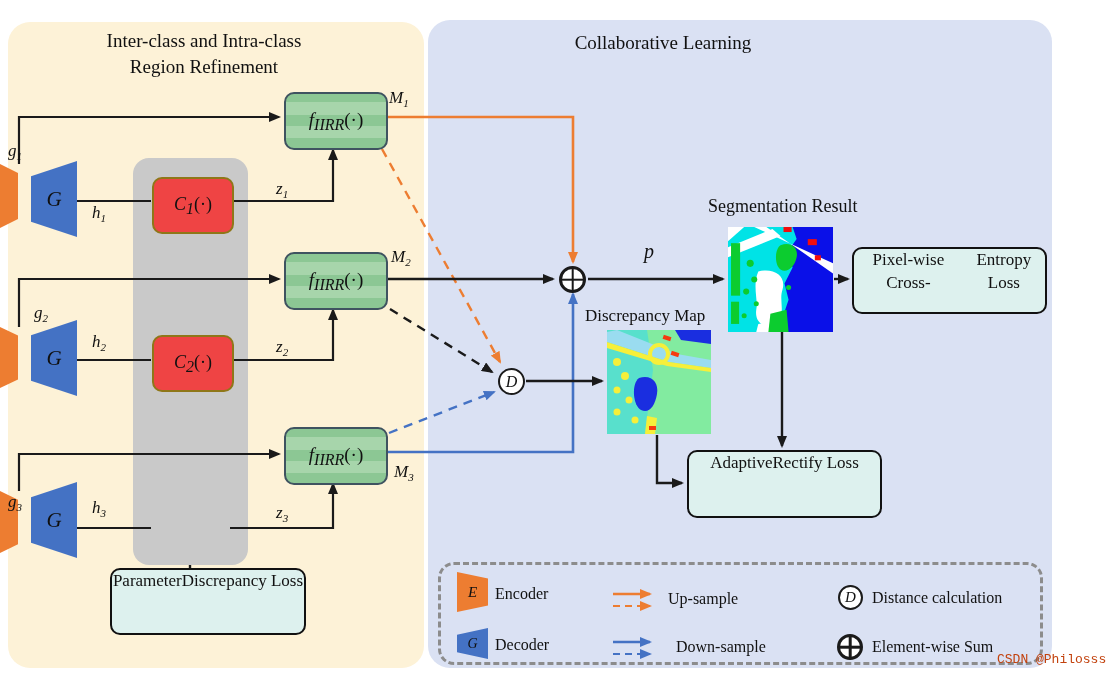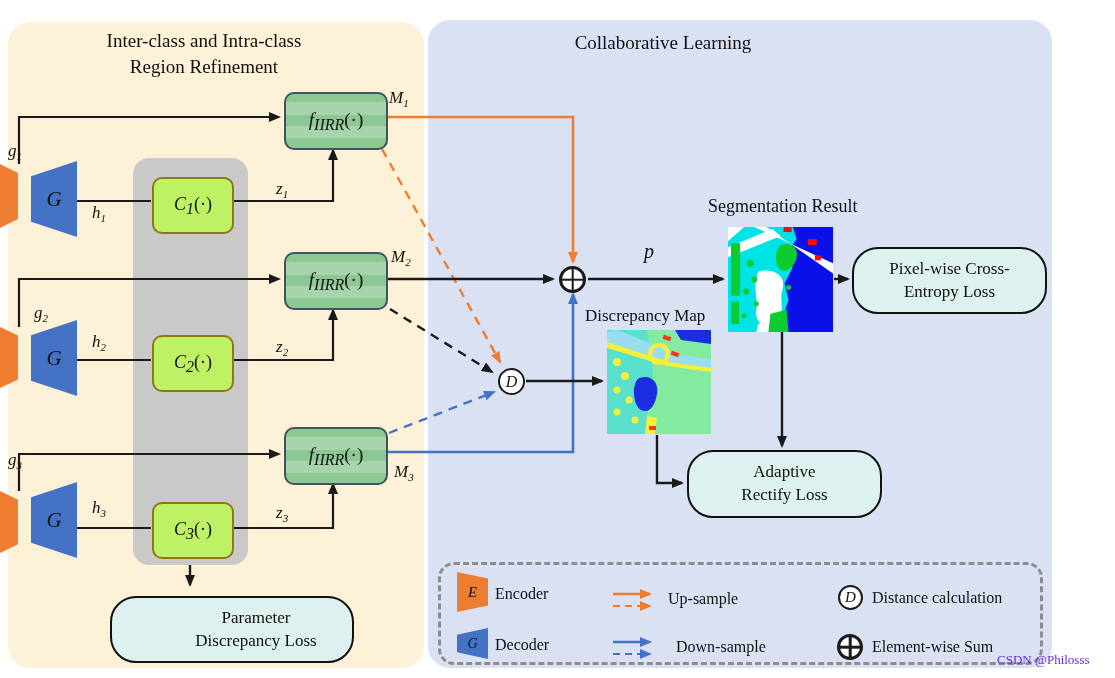--- a/index.html
+++ b/index.html
@@ -21,23 +21,23 @@
   .encoder-sliver{left:0;width:18px;background:#ed7d31;clip-path:polygon(0 0,100% 14%,100% 86%,0 100%);}
   .decoder-trap{left:31px;width:46px;height:76px;background:#4472c4;
     clip-path:polygon(0 20%,100% 0,100% 100%,0 80%);
     display:flex;align-items:center;justify-content:center;
     font-style:italic;font-size:21px;color:#101010;}
   
   .fbox{left:284px;width:100px;height:54px;border:2px solid #3f5360;border-radius:10px;
     background:linear-gradient(180deg,#8cc794 0%,#8cc794 14%,#a7d5ab 14%,#a7d5ab 38%,#8cc794 38%,#8cc794 60%,#a7d5ab 60%,#a7d5ab 82%,#8cc794 82%);
     display:flex;align-items:center;justify-content:center;font-size:19px;}
   .cbox{left:152px;width:78px;height:53px;border:2px solid #8f7718;border-radius:10px;
-    background:#bef264;display:flex;align-items:center;justify-content:center;font-size:18px;}
-  .loss-box{background:#ddf1ee;border:2px solid #111;border-radius:26px;
-    display:flex;flex-direction:column;justify-content:center;text-align:center;
+    background:#ef4444;display:flex;align-items:center;justify-content:center;font-size:18px;}
+  .loss-box{background:#ddf1ee;border:2px solid #111;border-radius:10px;
+    display:flex;flex-direction:row;justify-content:center;text-align:center;
     font-size:17px;line-height:1.35;}
   
   .mlabel{position:absolute;font-style:italic;font-size:17px;color:#111;white-space:nowrap;}
   .mlabel .sub{font-size:11px;vertical-align:-4px;}
   .fn-text{font-style:italic;}
   .fn-text .sub{font-size:16px;vertical-align:-4px;font-style:italic;}
   .fn-text .args{font-style:normal;}
   
   .circle-node{position:absolute;background:#fff;border-radius:50%;box-sizing:border-box;}
   .sum-node{border:3px solid #1a1a1a;}
@@ -48,21 +48,21 @@
   
   .caption{position:absolute;font-size:18px;color:#111;white-space:nowrap;}
   
   #legend-box{left:438px;top:562px;width:605px;height:103px;border:3px dashed #8c8c8c;border-radius:16px;box-sizing:border-box;}
   .legend-label{position:absolute;font-size:16px;color:#111;white-space:nowrap;}
   .legend-trap{position:absolute;display:flex;align-items:center;justify-content:center;font-style:italic;color:#101010;}
   #legend-encoder-shape{left:457px;top:572px;width:31px;height:40px;background:#ed7d31;
     clip-path:polygon(0 0,100% 16%,100% 84%,0 100%);font-size:15px;}
   #legend-decoder-shape{left:457px;top:628px;width:31px;height:31px;background:#4472c4;
     clip-path:polygon(0 22%,100% 0,100% 100%,0 78%);font-size:14px;}
-  #watermark{left:997px;top:652px;font-family:Liberation Serif, serif;font-size:13px;color:#6d28d9;}
+  #watermark{left:997px;top:652px;font-family:Liberation Mono, monospace;font-size:13px;color:#c2410c;}
   svg.layer{position:absolute;left:0;top:0;z-index:6;pointer-events:none;}
   .z10{z-index:10;} .z12{z-index:12;} .z8{z-index:8;} .z1{z-index:1;}
 </style>
 </head>
 <body>
 
 <div id="stage">
 
   <div id="panel-left" class="panel z1"></div>
   <div id="panel-right" class="panel z1"></div>
@@ -136,37 +136,34 @@
   <div class="abs decoder-trap z8" style="top:482px;">
       <span>G</span>
     </div>
 
   <div class="abs cbox z10" style="top:177px;">
     <span class="fn-text"><span>C</span><span class="sub">1</span><span class="args">(·)</span></span>
   </div>
   <div class="abs cbox z10" style="top:335px;">
     <span class="fn-text"><span>C</span><span class="sub">2</span><span class="args">(·)</span></span>
   </div>
-  <div class="abs cbox z10" style="top:502px;">
-    <span class="fn-text"><span>C</span><span class="sub">3</span><span class="args">(·)</span></span>
-  </div>
 
   <div class="abs fbox z10" style="top:92px;">
     <span class="fn-text"><span>f</span><span class="sub">IIRR</span><span class="args">(·)</span></span>
   </div>
   <div class="abs fbox z10" style="top:252px;">
     <span class="fn-text"><span>f</span><span class="sub">IIRR</span><span class="args">(·)</span></span>
   </div>
   <div class="abs fbox z10" style="top:427px;">
     <span class="fn-text"><span>f</span><span class="sub">IIRR</span><span class="args">(·)</span></span>
   </div>
 
   <span class="mlabel z12" style="left:8px;top:141px;"><span>g</span><span class="sub">1</span></span>
   <span class="mlabel z12" style="left:6px;top:303px;margin-left:28px;"><span>g</span><span class="sub">2</span></span>
-  <span class="mlabel z12" style="left:8px;top:450px;"><span>g</span><span class="sub">3</span></span>
+  <span class="mlabel z12" style="left:8px;top:492px;"><span>g</span><span class="sub">3</span></span>
 
   <span class="mlabel z12" style="left:92px;top:174px;margin-top:29px;"><span>h</span><span class="sub">1</span></span>
   <span class="mlabel z12" style="left:92px;top:332px;"><span>h</span><span class="sub">2</span></span>
   <span class="mlabel z12" style="left:92px;top:498px;"><span>h</span><span class="sub">3</span></span>
 
   <span class="mlabel z12" style="left:276px;top:179px;"><span>z</span><span class="sub">1</span></span>
   <span class="mlabel z12" style="left:276px;top:337px;"><span>z</span><span class="sub">2</span></span>
   <span class="mlabel z12" style="left:276px;top:503px;"><span>z</span><span class="sub">3</span></span>
 
   <span class="mlabel z12" style="left:389px;top:88px;text-align:right;"><span>M</span><span class="sub">1</span></span>
@@ -217,21 +214,21 @@
       <circle cx="28" cy="90" r="3.5" fill="#f6ef3a"></circle>
     <polygon fill="#f6ef3a" points="40,86 50,88 48,104 38,104"></polygon>
     <rect x="56" y="6" width="8" height="4" fill="#f43a10" transform="rotate(18 60 8)"></rect>
     <rect x="64" y="22" width="8" height="4" fill="#f43a10" transform="rotate(18 68 24)"></rect>
     <rect x="42" y="96" width="7" height="4" fill="#f43a10"></rect>
   </svg>
 
   <span class="caption z12" style="left:708px;top:196px;">Segmentation Result</span>
   <span class="caption z12" style="left:577px;top:306px;font-size:17px;margin-left:8px;">Discrepancy Map</span>
 
-  <div class="abs loss-box z10" style="left:110px;top:596px;width:192px;height:63px;padding-left:48px;">
+  <div class="abs loss-box z10" style="left:110px;top:568px;width:192px;height:63px;">
     <div>Parameter</div>
     <div>Discrepancy Loss</div>
   </div>
   <div class="abs loss-box z10" style="left:852px;top:247px;width:191px;height:63px;">
     <div>Pixel-wise Cross-</div>
     <div>Entropy Loss</div>
   </div>
   <div class="abs loss-box z10" style="left:687px;top:450px;width:191px;height:64px;">
     <div>Adaptive</div>
     <div>Rectify Loss</div>

